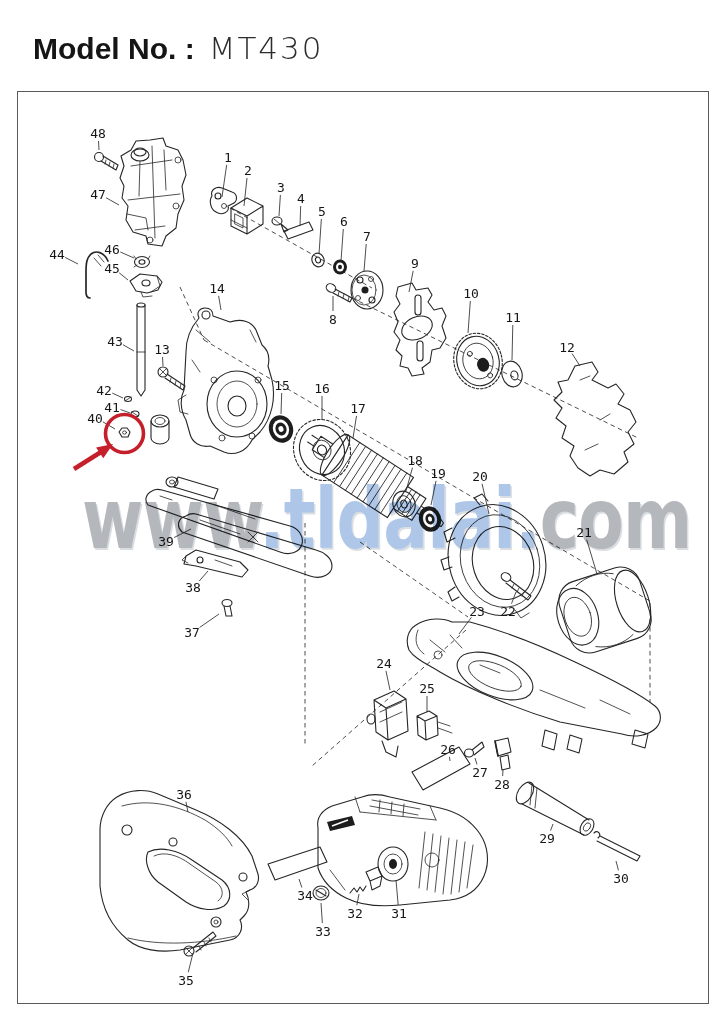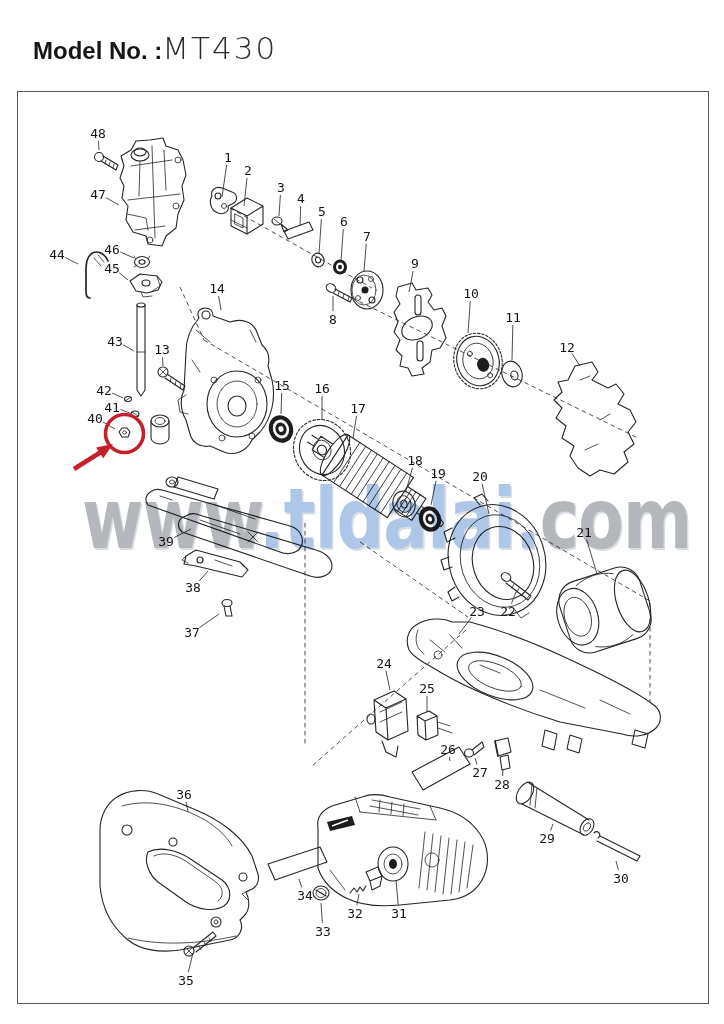--- a/index.html
+++ b/index.html
@@ -1,19 +1,19 @@
 <!DOCTYPE html>
 <html><head>
 <meta charset="utf-8">
 <style>
   html,body{margin:0;padding:0;background:#fff;}
   body{width:724px;height:1024px;position:relative;font-family:"Liberation Sans",sans-serif;overflow:hidden;}
   .title-row{position:absolute;left:33px;top:30px;white-space:nowrap;}
-  .title-label{font-family:"Liberation Sans",sans-serif;font-weight:700;font-size:24px;color:#151515;letter-spacing:0px;}
-  .title-value{font-family:"DejaVu Sans",sans-serif;font-weight:300;font-size:31px;color:#2c2c2c;letter-spacing:2px;}
+  .title-label{font-family:"Liberation Sans",sans-serif;font-weight:700;font-size:30px;color:#151515;letter-spacing:0px;}
+  .title-value{font-family:"DejaVu Sans",sans-serif;font-weight:300;font-size:31px;color:#2c2c2c;margin-left:14px;letter-spacing:2px;}
   .frame{position:absolute;left:17px;top:91px;width:690px;height:911px;border:1px solid #5a5a5a;background:#fff;}
   svg{position:absolute;left:0;top:0;}
   #diagram-svg{z-index:2;}
   #red-svg{z-index:4;}
   .watermark{position:absolute;left:82px;top:477px;z-index:3;font-family:"DejaVu Sans",sans-serif;font-weight:700;font-size:84px;line-height:1;letter-spacing:-1px;transform:scaleX(0.79);transform-origin:left top;mix-blend-mode:multiply;white-space:nowrap;text-shadow:2px 2px 0 rgba(150,160,175,0.35);}
   .ln{stroke:#262626;stroke-width:1.1;fill:none;stroke-linecap:round;stroke-linejoin:round;}
   .thin{stroke-width:0.8;}
   .thick{stroke-width:1.7;}
   .dk{fill:#1d1d1d;stroke:none;}
   .wh{fill:#ffffff;stroke:none;}

